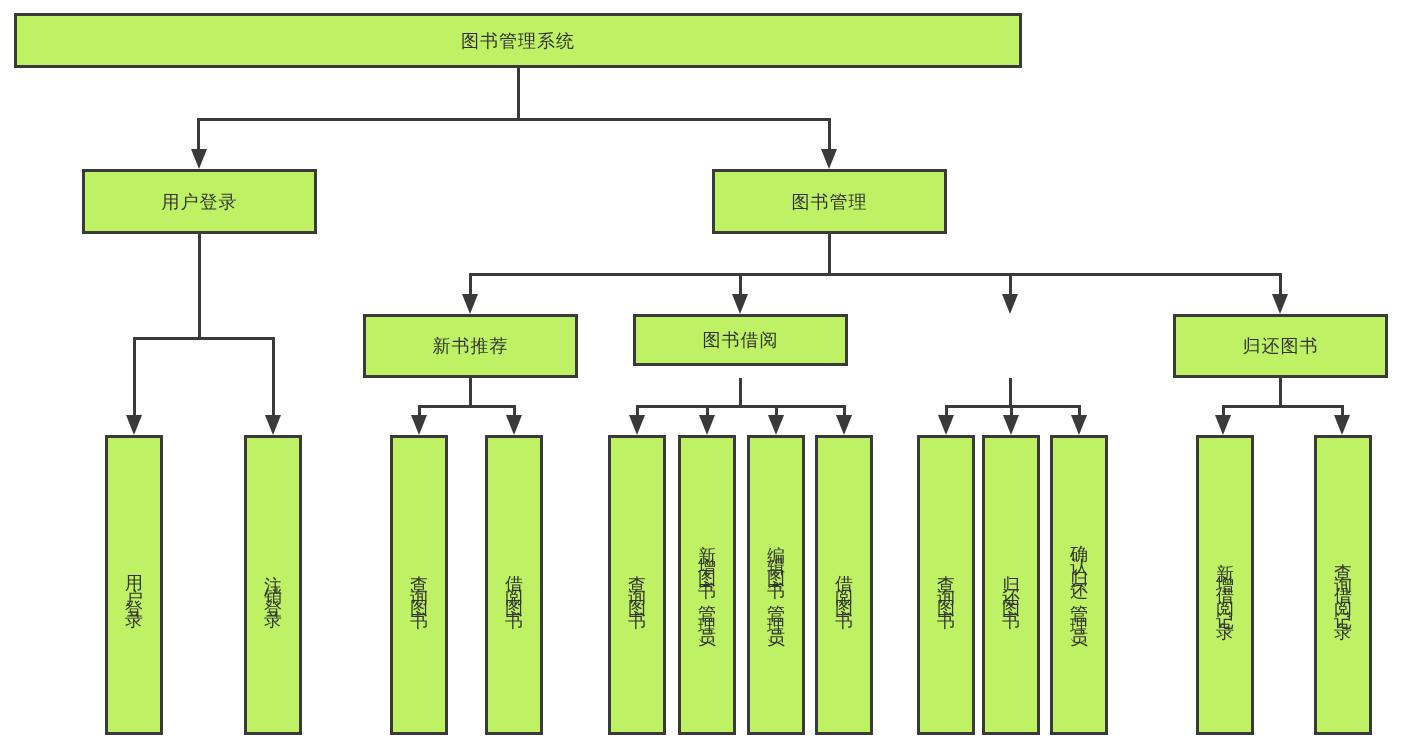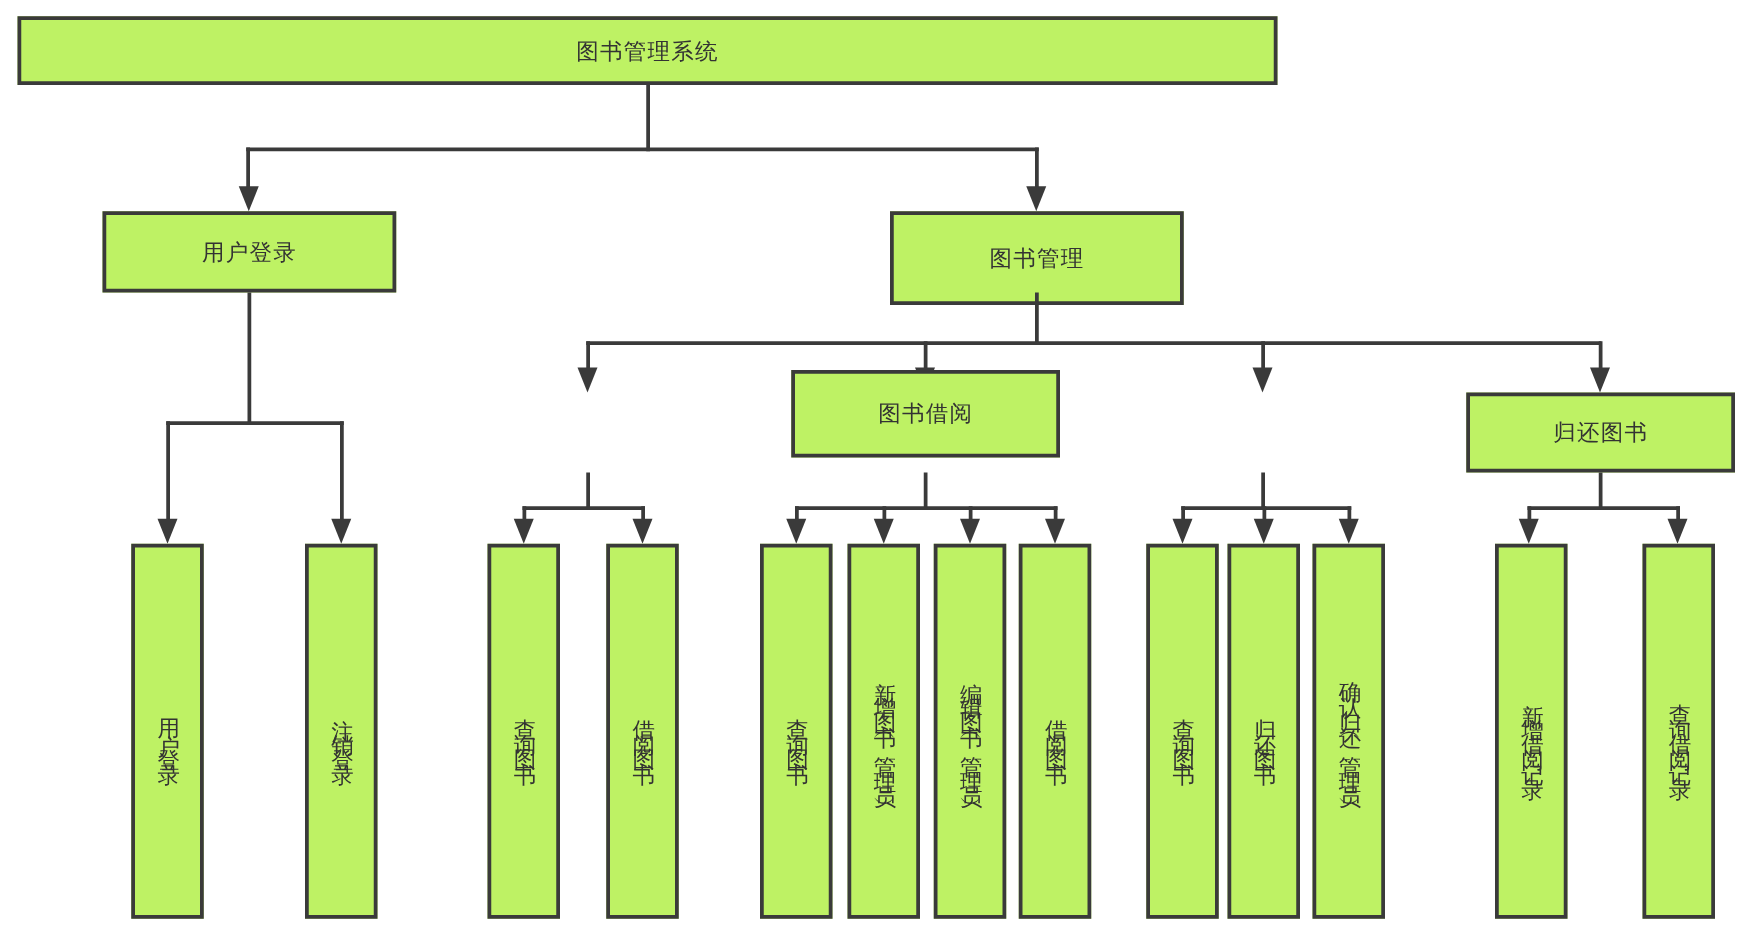--- a/index.html
+++ b/index.html
@@ -56,34 +56,35 @@
   <div class="box hbox" style="left:14px;top:13px;width:1008px;height:55px;">图书管理系统</div>
 
   <div class="vl" style="left:517px;top:68px;height:53px;"></div>
   <div class="hl" style="left:197px;top:118px;width:634px;"></div>
   <div class="vl" style="left:197px;top:118px;height:33px;"></div>
   <div class="ar" style="left:191px;top:149px;"></div>
   <div class="vl" style="left:828px;top:118px;height:33px;"></div>
   <div class="ar" style="left:821px;top:149px;"></div>
 
   <div class="box hbox" style="left:82px;top:169px;width:235px;height:65px;">用户登录</div>
-  <div class="box hbox" style="left:712px;top:169px;width:235px;height:75px;text-align:center;">图书管理</div>
+  <div class="box hbox" style="left:712px;top:169px;width:235px;height:65px;text-align:center;">图书管理</div>
 
   <div class="vl" style="left:828px;top:234px;height:42px;"></div>
   <div class="hl" style="left:469px;top:273px;width:812px;"></div>
   <div class="vl" style="left:469px;top:273px;height:23px;"></div>
   <div class="ar" style="left:462px;top:294px;"></div>
   <div class="vl" style="left:739px;top:273px;height:23px;"></div>
   <div class="ar" style="left:732px;top:294px;"></div>
   <div class="vl" style="left:1009px;top:273px;height:23px;"></div>
   <div class="ar" style="left:1002px;top:294px;"></div>
   <div class="vl" style="left:1279px;top:273px;height:23px;"></div>
   <div class="ar" style="left:1272px;top:294px;"></div>
 
-  <div class="box hbox" style="left:633px;top:296px;width:215px;height:70px;">图书借阅</div>
+  <div class="box hbox" style="left:363px;top:314px;width:215px;height:64px;">新书推荐</div>
+  <div class="box hbox" style="left:633px;top:314px;width:215px;height:52px;">图书借阅</div>
   <div class="box hbox" style="left:1173px;top:314px;width:215px;height:64px;">归还图书</div>
 
   <div class="vl" style="left:198px;top:234px;height:106px;"></div>
   <div class="hl" style="left:133px;top:337px;width:142px;"></div>
   <div class="vl" style="left:133px;top:337px;height:80px;"></div>
   <div class="ar" style="left:126px;top:415px;"></div>
   <div class="vl" style="left:272px;top:337px;height:80px;"></div>
   <div class="ar" style="left:265px;top:415px;"></div>
 
   <div class="vl" style="left:469px;top:378px;height:30px;"></div>

